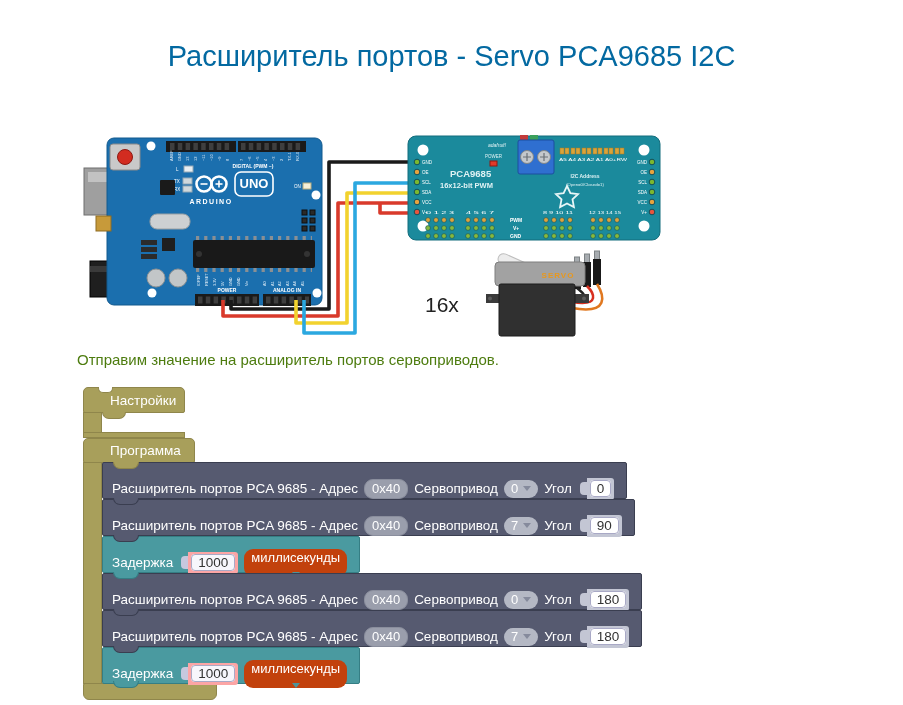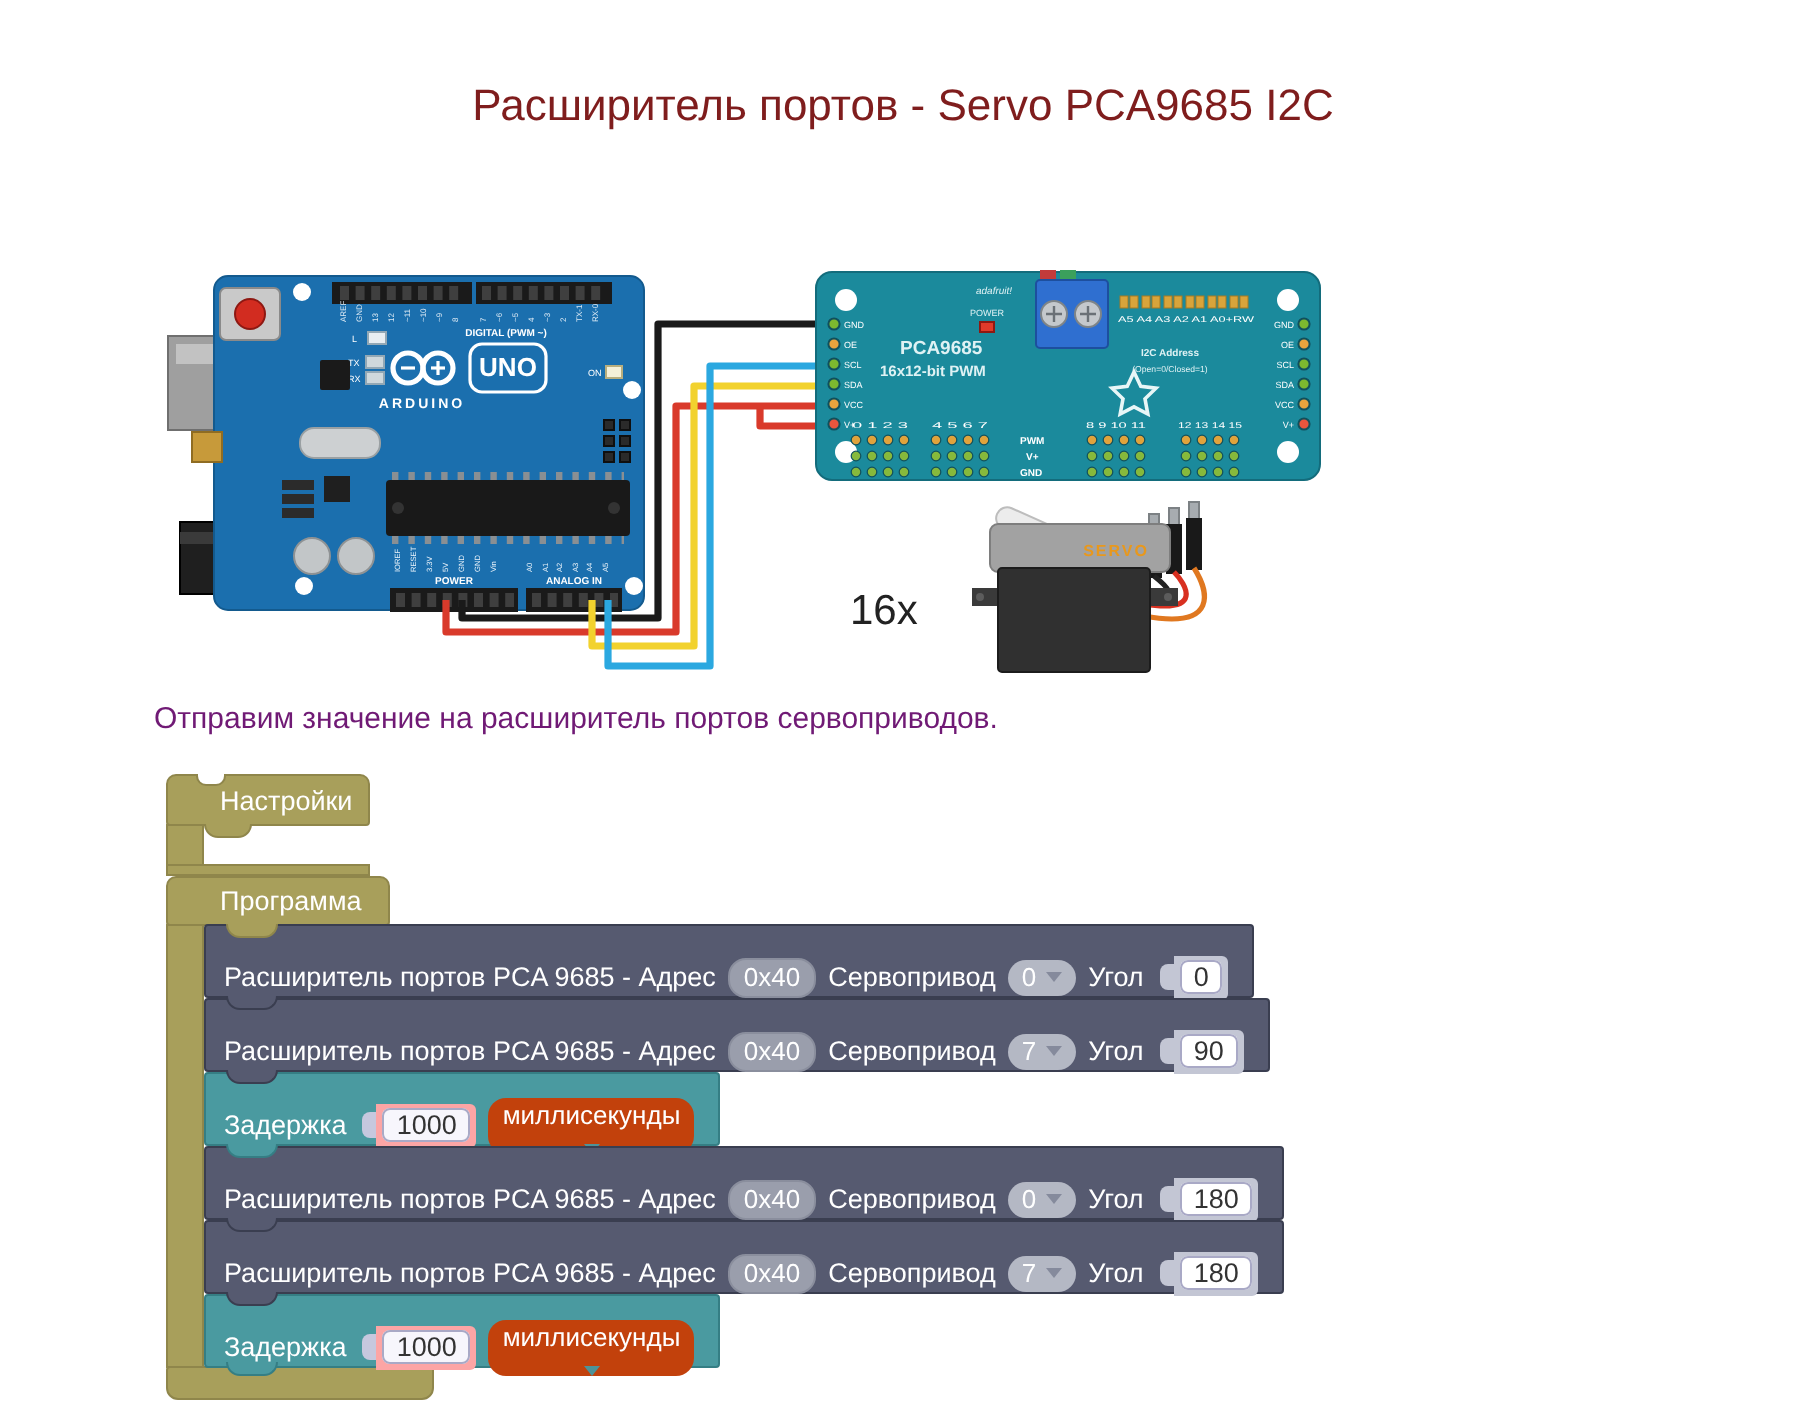--- a/index.html
+++ b/index.html
@@ -3,26 +3,26 @@
 <meta charset="utf-8">
 <style>
   * { box-sizing: border-box; margin: 0; padding: 0; }
   html,body { background:#ffffff; }
   .page {
     position: relative; width: 903px; height: 705px; overflow: hidden;
     background: #ffffff; font-family: "Liberation Sans", sans-serif;
   }
   .page-title {
     position: absolute; top: 40px; left: 0; width: 100%;
-    text-align: center; font-size: 22px; font-weight: 400; color: #7f1d1d;
+    text-align: center; font-size: 29px; font-weight: 400; color: #0369a1;
   }
   .circuit-svg { position: absolute; left: 80px; top: 120px; }
   .intro-text {
     position: absolute; left: 77px; top: 351px;
-    font-size: 15px; color: #701a75;
+    font-size: 15px; color: #4d7c0f;
   }
   .workspace { position: absolute; left: 0; top: 0; width: 903px; height: 705px; }
   .olive { background: #a89f5b; border: 1px solid #8f864b; }
   .blk-label { color: #fff; font-size: 13.5px; padding-left: 26px; }
   .hat-header { position: absolute; display: flex; align-items: center; border-radius: 5px 5px 2px 2px; }
   .notch-cut { position: absolute; left: 14px; top: -1px; width: 15px; height: 6px;
     background: #fff; border: 1px solid #8f864b; border-top: none; border-radius: 0 0 5px 5px; }
   .spine { position: absolute; }
   .row {
     position: absolute; height: 37px; display: flex; align-items: center; gap: 6px;

